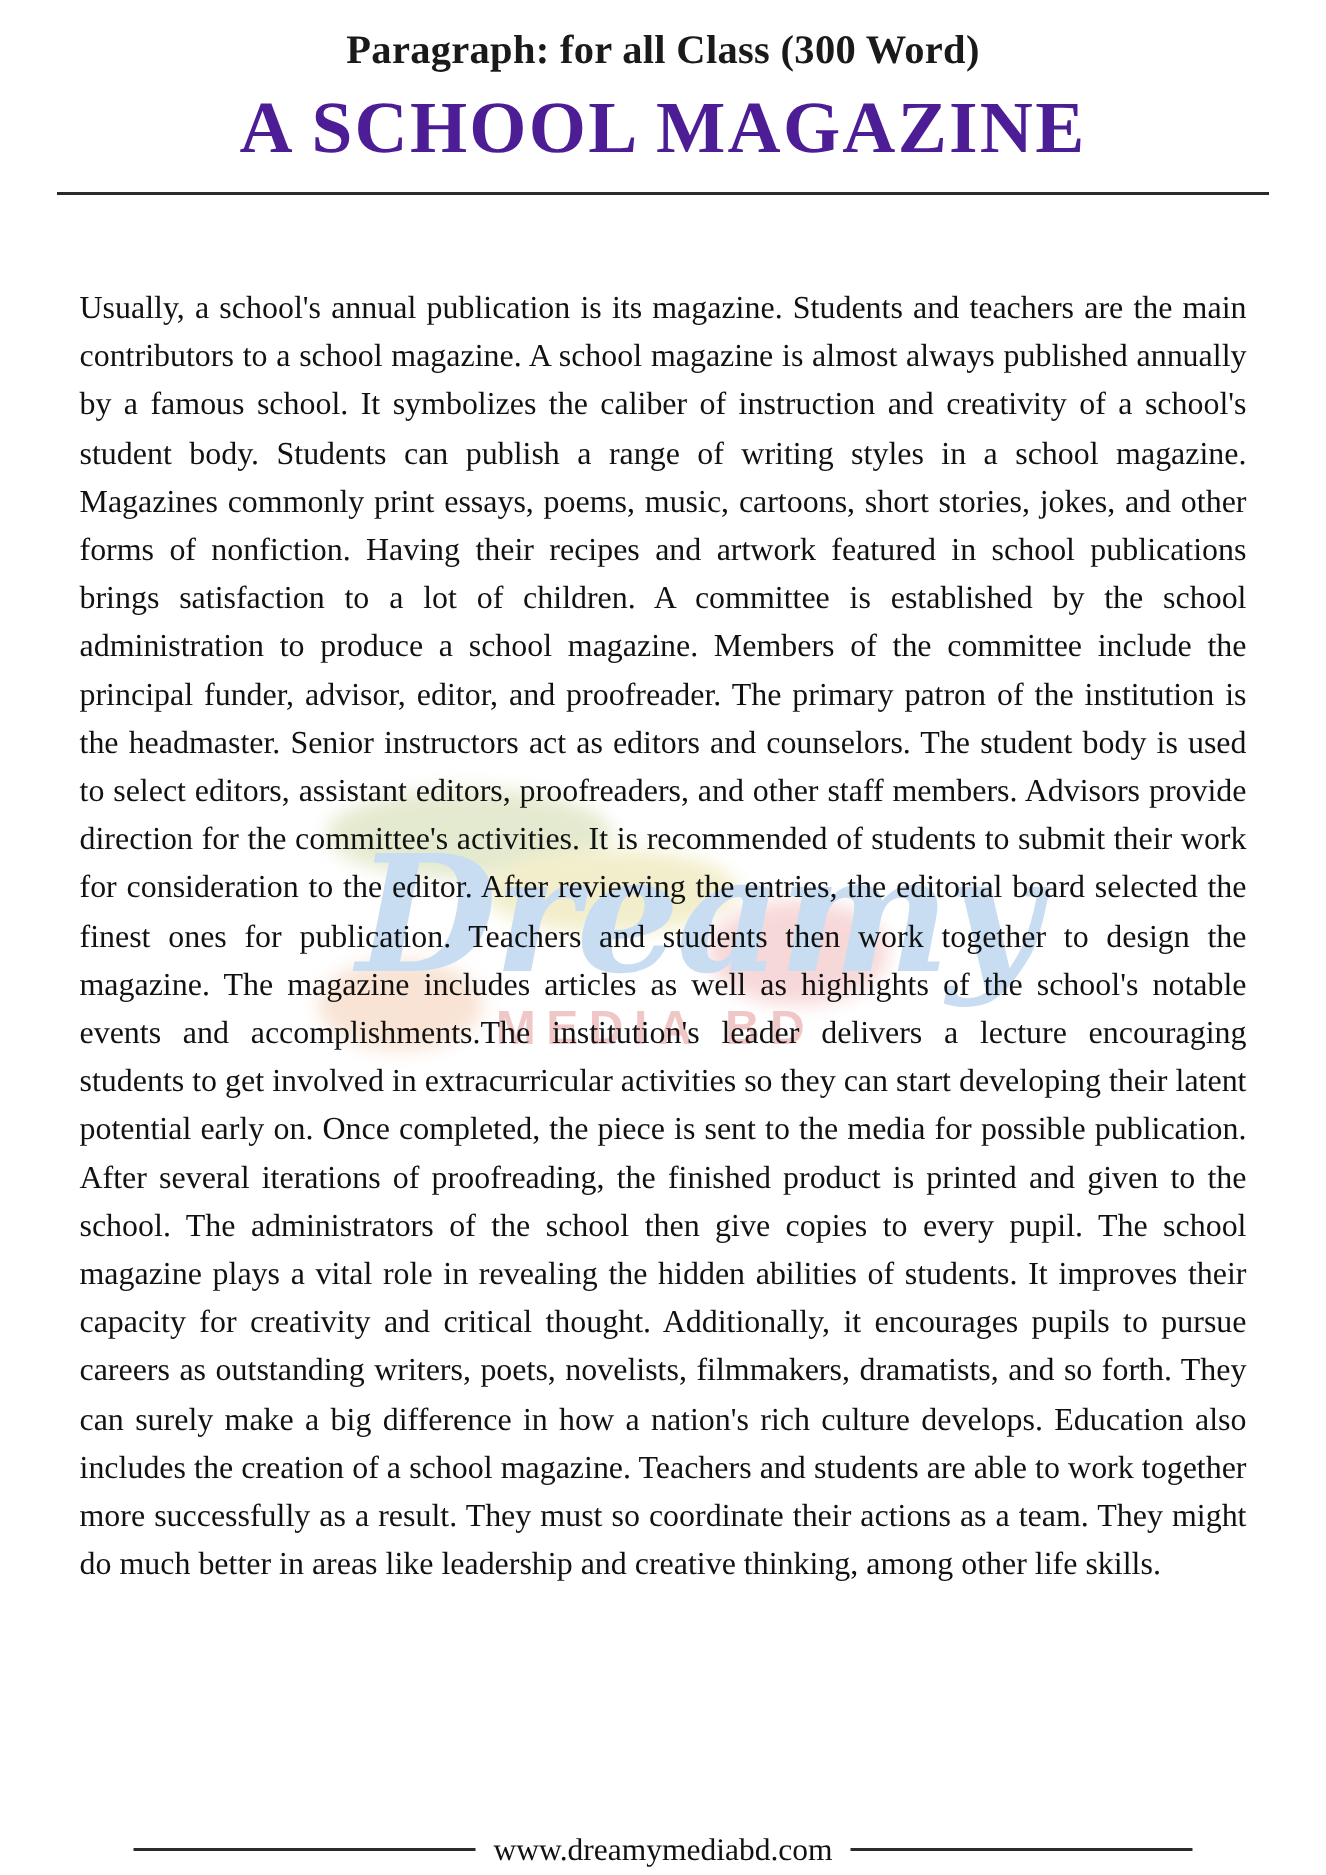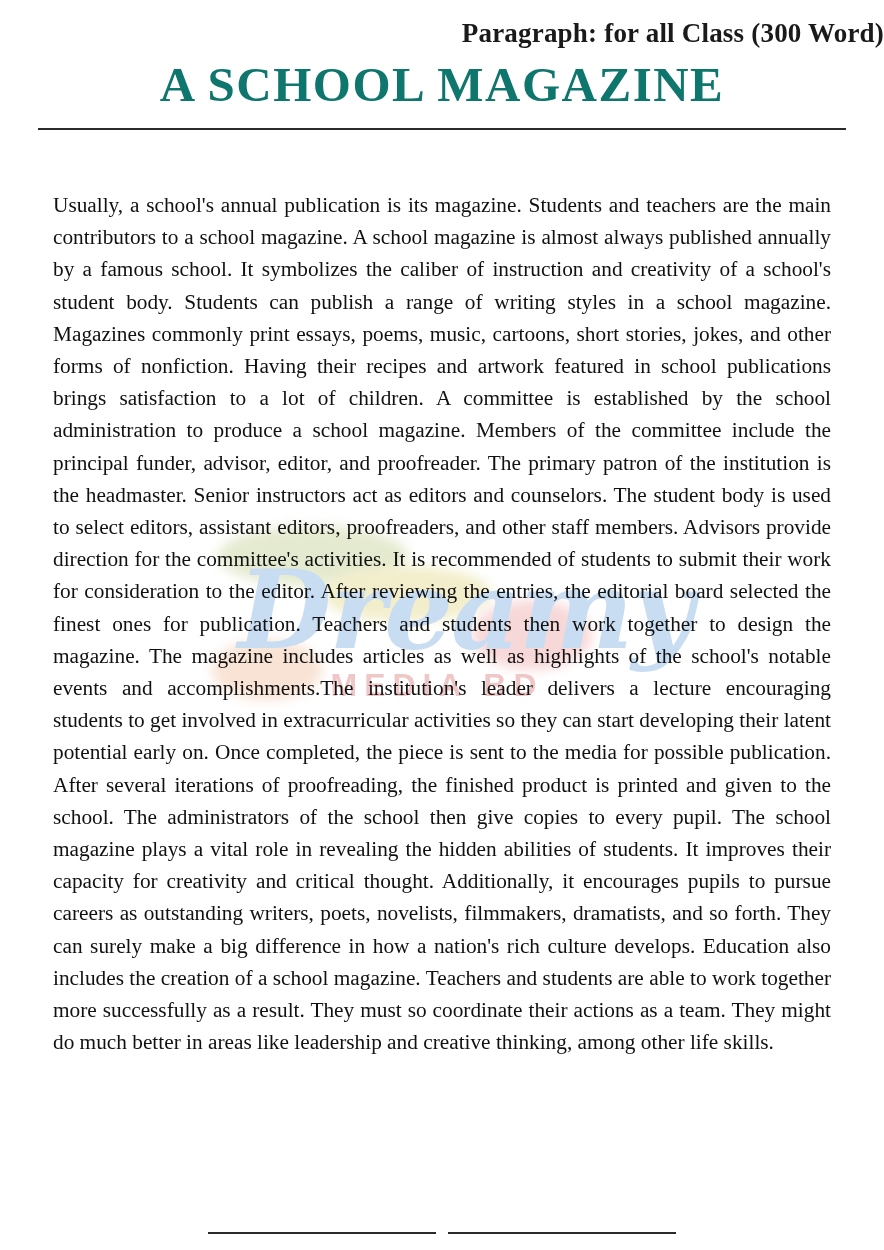--- a/index.html
+++ b/index.html
@@ -33,29 +33,28 @@
     text-align: center;
   }
   .kicker {
     font-family: "Liberation Serif", "DejaVu Serif", serif;
     font-weight: bold;
     font-size: 27px;
     line-height: 34px;
     color: #1a1a1a;
     letter-spacing: 0.2px;
     white-space: nowrap;
-    text-align: right;
   }
   .main-title {
     margin-top: 6px;
     font-family: "Liberation Serif", "DejaVu Serif", serif;
     font-weight: bold;
     font-size: 49px;
     line-height: 58px;
-    color: #0f766e;
+    color: #4c1d95;
     letter-spacing: 1.5px;
     white-space: nowrap;
   }
 
   .header-rule {
     position: absolute;
     left: 38px;
     top: 128px;
     width: 808px;
     height: 0;
@@ -191,16 +190,17 @@
     <div class="wm-script">Dreamy</div>
     <div class="wm-sub">MEDIA BD</div>
   </div>
 
   <div class="article">
     <p>Usually, a school's annual publication is its magazine. Students and teachers are the main contributors to a school magazine. A school magazine is almost always published annually by a famous school. It symbolizes the caliber of instruction and creativity of a school's student body. Students can publish a range of writing styles in a school magazine. Magazines commonly print essays, poems, music, cartoons, short stories, jokes, and other forms of nonfiction. Having their recipes and artwork featured in school publications brings satisfaction to a lot of children. A committee is established by the school administration to produce a school magazine. Members of the committee include the principal funder, advisor, editor, and proofreader. The primary patron of the institution is the headmaster. Senior instructors act as editors and counselors. The student body is used to select editors, assistant editors, proofreaders, and other staff members. Advisors provide direction for the committee's activities. It is recommended of students to submit their work for consideration to the editor. After reviewing the entries, the editorial board selected the finest ones for publication. Teachers and students then work together to design the magazine. The magazine includes articles as well as highlights of the school's notable events and accomplishments.The institution's leader delivers a lecture encouraging students to get involved in extracurricular activities so they can start developing their latent potential early on. Once completed, the piece is sent to the media for possible publication. After several iterations of proofreading, the finished product is printed and given to the school. The administrators of the school then give copies to every pupil. The school magazine plays a vital role in revealing the hidden abilities of students. It improves their capacity for creativity and critical thought. Additionally, it encourages pupils to pursue careers as outstanding writers, poets, novelists, filmmakers, dramatists, and so forth. They can surely make a big difference in how a nation's rich culture develops. Education also includes the creation of a school magazine. Teachers and students are able to work together more successfully as a result. They must so coordinate their actions as a team. They might do much better in areas like leadership and creative thinking, among other life skills.</p>
   </div>
 
   <div class="footer">
     <div class="footer-line left"></div>
+    <div class="footer-text">www.dreamymediabd.com</div>
     <div class="footer-line right"></div>
   </div>
 
 </div>
 
 </body></html>

